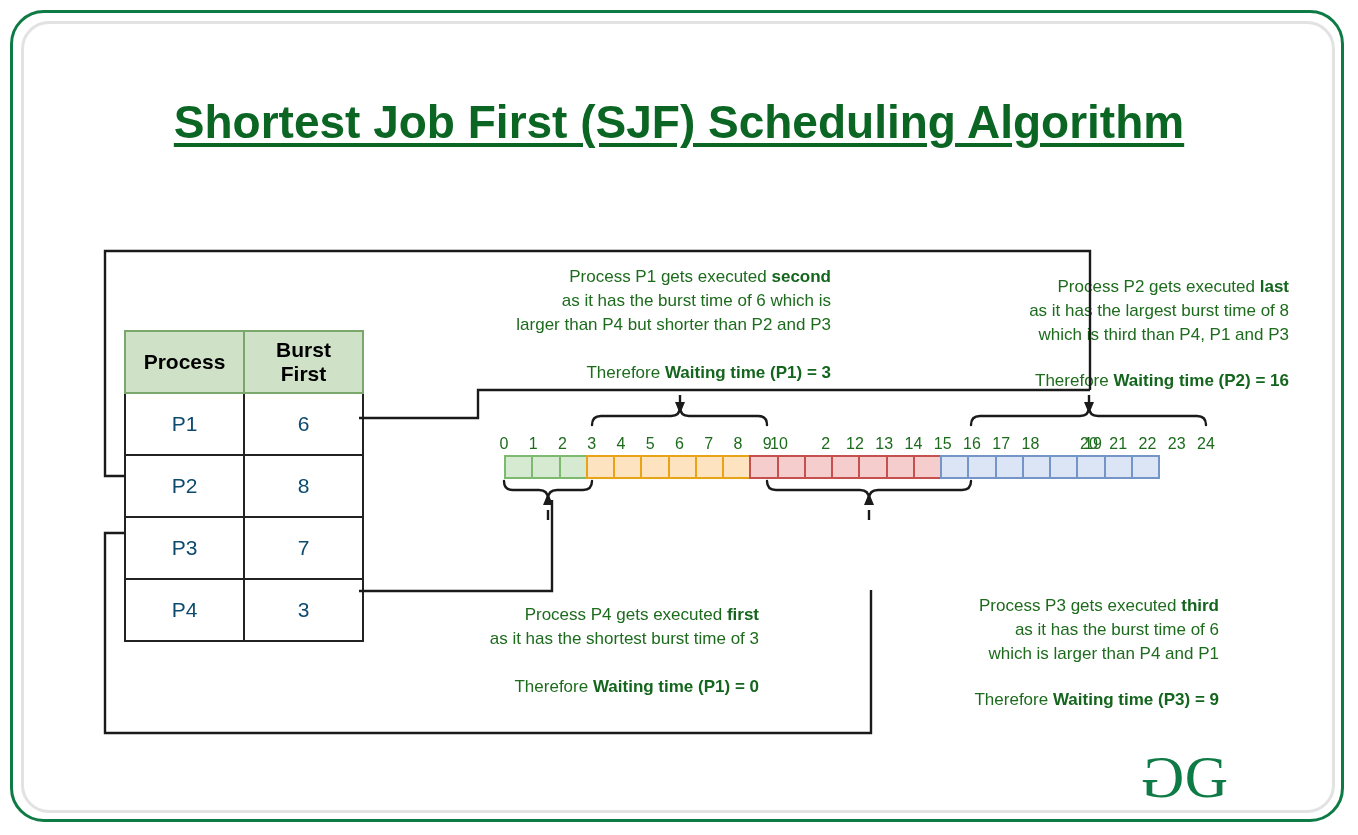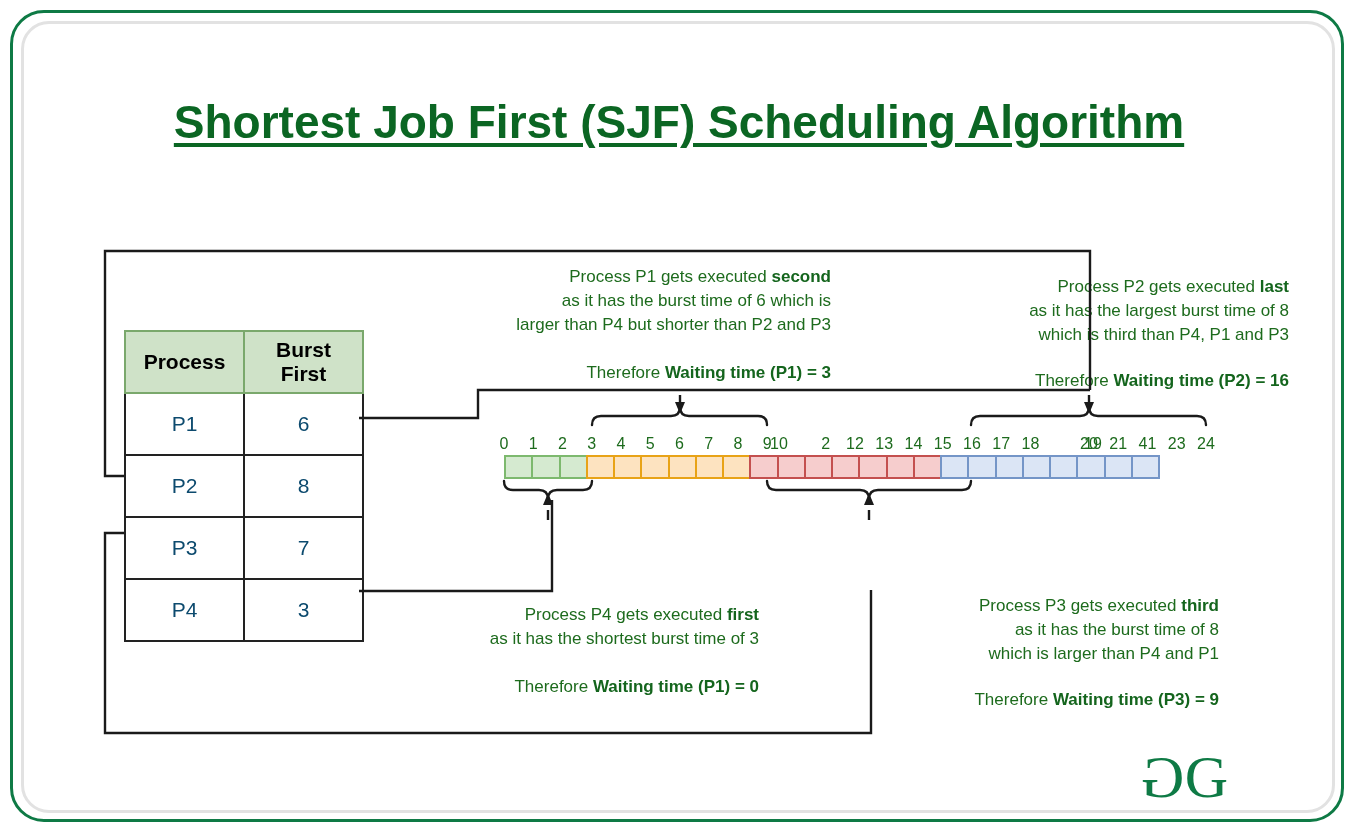--- a/index.html
+++ b/index.html
@@ -113,21 +113,21 @@
       <div class="tick" style="left: 351px;">12</div>
       <div class="tick" style="left: 380.25px;">13</div>
       <div class="tick" style="left: 409.5px;">14</div>
       <div class="tick" style="left: 438.75px;">15</div>
       <div class="tick" style="left: 468px;">16</div>
       <div class="tick" style="left: 497.25px;">17</div>
       <div class="tick" style="left: 526.5px;">18</div>
       <div class="tick" style="left: 589px;">19</div>
       <div class="tick" style="left: 585px; text-align: center;">20</div>
       <div class="tick" style="left: 614.25px;">21</div>
-      <div class="tick" style="left: 643.5px;">41</div>
+      <div class="tick" style="left: 643.5px;">22</div>
       <div class="tick" style="left: 672.75px;">23</div>
       <div class="tick" style="left: 702px;">24</div>
     </div>
   <div id="gantt">
       <div class="seg seg-green">
         <div class="cell" style="width: 29.25px;"></div>
         <div class="cell" style="width: 29.25px;"></div>
         <div class="cell" style="width: 29.25px;"></div>
       </div>
       <div class="seg seg-orange">
@@ -177,21 +177,21 @@
 
   <div class="ann" style="left:385px;top:603px;width:340px;">
     <div><span>Process P4 gets executed </span><b>first</b></div>
     <div>as it has the shortest burst time of 3</div>
     <div style="height:24px;"></div>
     <div><span>Therefore </span><b class="wt">Waiting time (P1) = 0</b></div>
   </div>
 
   <div class="ann" style="left:873px;top:594px;width:312px;">
     <div><span>Process P3 gets executed </span><b>third</b></div>
-    <div>as it has the burst time of 8</div>
+    <div>as it has the burst time of 6</div>
     <div>which is larger than P4 and P1</div>
     <div style="height:22px;"></div>
     <div><span>Therefore </span><b class="wt">Waiting time (P3) = 9</b></div>
   </div>
 
   <svg id="overlay" viewBox="0 0 1358 835">
     <g fill="none" stroke="#1a1a1a" stroke-width="2.4" stroke-linejoin="miter">
 
       <path d="M 359 418 L 478 418 L 478 390 L 1090 390"></path>
 

